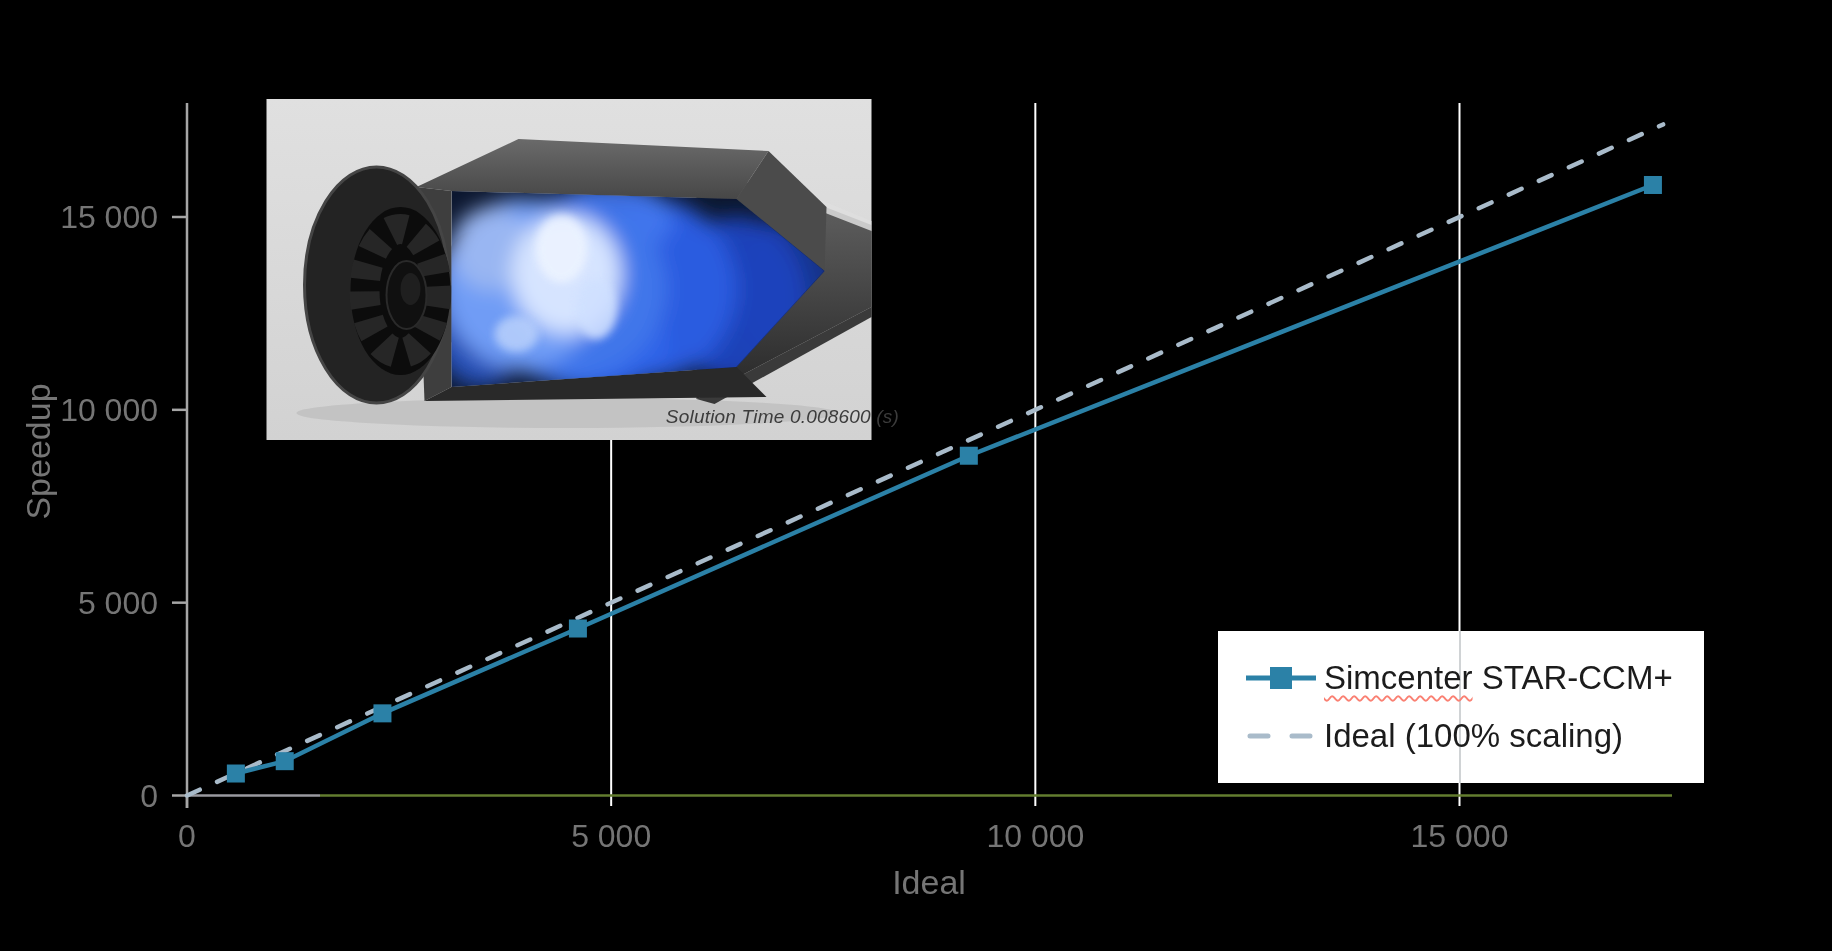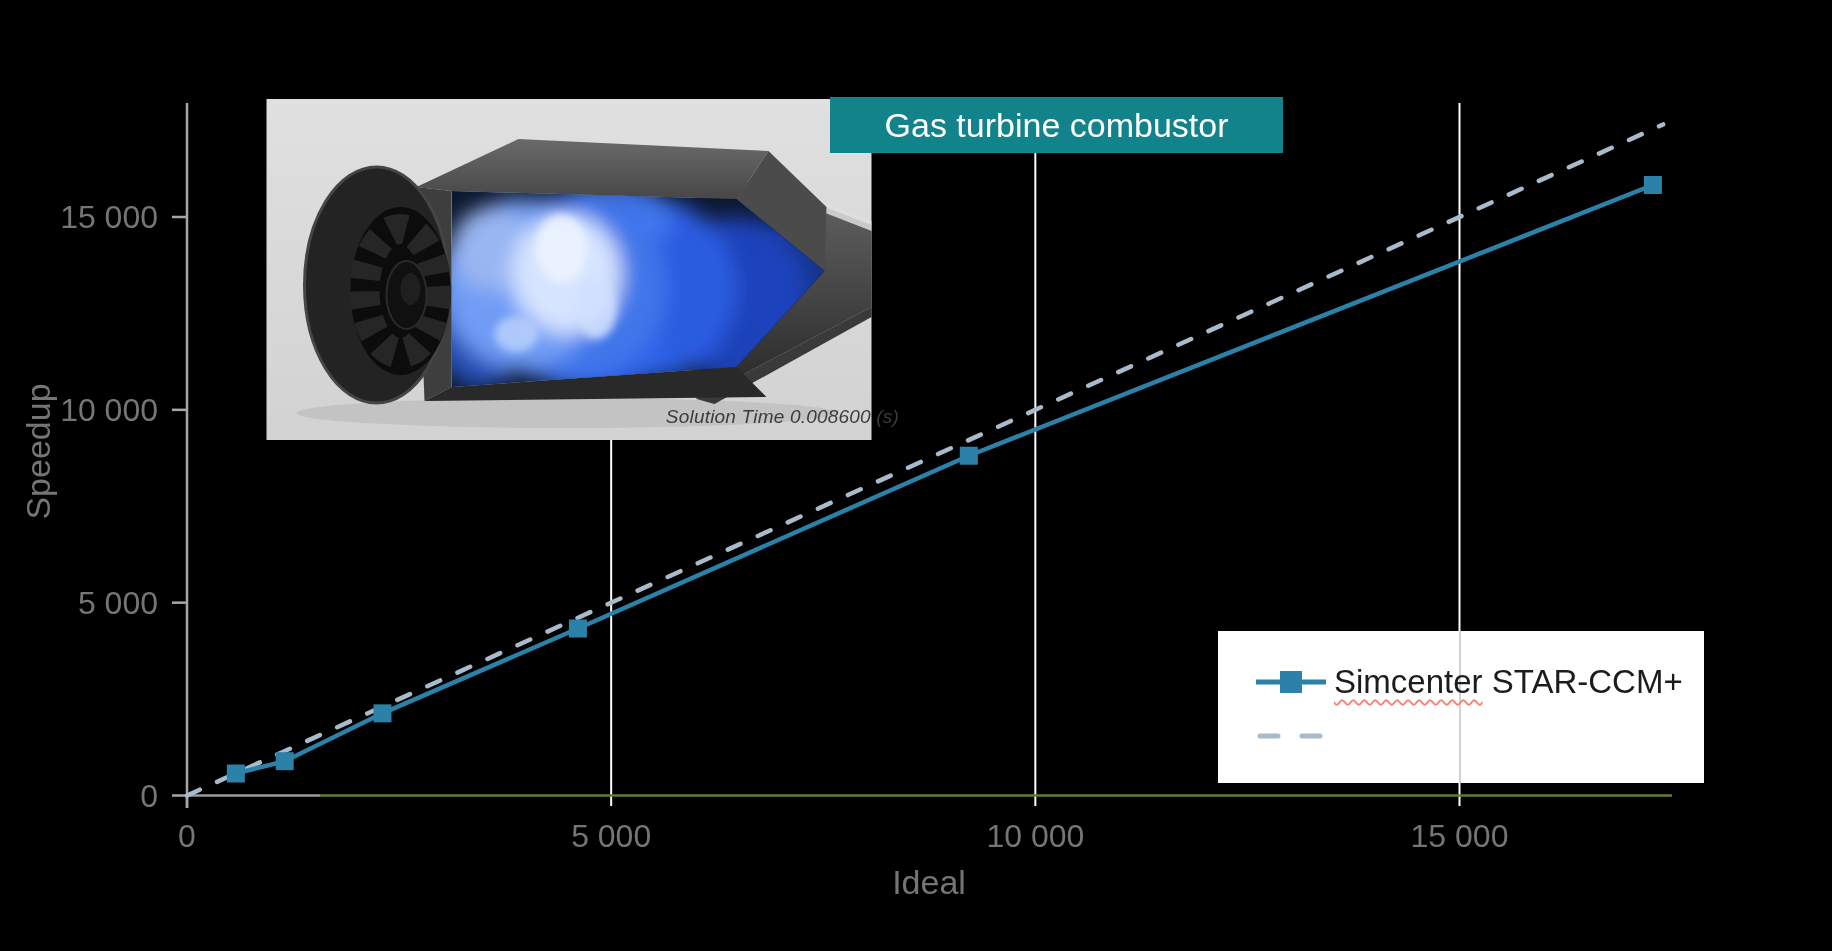--- a/index.html
+++ b/index.html
@@ -16,21 +16,21 @@
   .inset svg{position:absolute;left:0;top:0;width:100%;height:100%;}
   .inset-caption{position:absolute;right:36px;bottom:12px;font-style:italic;
                  font-size:19px;color:#3c3c3c;letter-spacing:.2px;}
 
   .banner{position:absolute;left:830px;top:97px;width:453px;height:56px;
           display:flex;align-items:center;justify-content:center;
           color:#fff;font-size:34px;}
 
   .legend{position:absolute;left:1218px;top:631px;width:486px;height:152px;background:#fff;
           display:flex;flex-direction:column;justify-content:center;gap:20px;
-          padding-left:36px;box-sizing:border-box;}
+          padding-left:26px;box-sizing:border-box;}
   .legend-gridline{position:absolute;left:241px;top:0;width:2px;height:100%;
                    background:#d0d3d5;}
   .legend-row{display:flex;align-items:center;position:relative;z-index:1;}
   .legend-row svg{flex:0 0 auto;}
   .legend-text{color:#1c1c1c;font-size:33px;margin-left:6px;white-space:pre;}
   .squiggle{text-decoration-line:underline;text-decoration-style:wavy;
             text-decoration-color:#fa8072;text-decoration-thickness:2px;
             text-underline-offset:6px;}
 </style>
 </head>
@@ -141,33 +141,31 @@
         <ellipse cx="110" cy="186" rx="72" ry="118" fill="none" stroke="#454545" stroke-width="3"></ellipse>
         <ellipse cx="134" cy="192" rx="50" ry="84" fill="#0c0c0c"></ellipse>
         <ellipse cx="134" cy="192" rx="36" ry="62" fill="none" stroke="#262626" stroke-width="30" stroke-dasharray="16 12"></ellipse>
         <ellipse cx="140" cy="196" rx="20" ry="34" fill="#101010" stroke="#2a2a2a" stroke-width="2"></ellipse>
         <ellipse cx="144" cy="190" rx="10" ry="16" fill="#1f1f1f"></ellipse>
       </g>
     </svg>
     <div class="inset-caption">Solution Time 0.008600 (s)</div>
   </div>
 
-  <div class="banner" style="background: rgb(18, 130, 139);">
-    <span>Gas turbine combustor</span>
-  </div>
 
   <div class="legend" style="background: rgb(255, 255, 255);">
     <div class="legend-gridline"></div>
     <div class="legend-row">
       <svg width="74" height="30">
         <line x1="2" y1="15" x2="72" y2="15" stroke="#2b81a7" stroke-width="5"></line>
         <rect x="26" y="4" width="22" height="22" fill="#2b81a7"></rect>
       </svg>
       <span class="legend-text"><span class="squiggle">Simcenter</span><span> STAR-CCM+</span></span>
     </div>
     <div class="legend-row">
       <svg width="74" height="30">
         <line x1="6" y1="15" x2="66" y2="15" stroke="#a9bbca" stroke-width="5" stroke-linecap="round" stroke-dasharray="18 24"></line>
       </svg>
+      <span class="legend-text">Ideal (100% scaling)</span>
     </div>
   </div>
 
 </div>
 
 </body></html>

